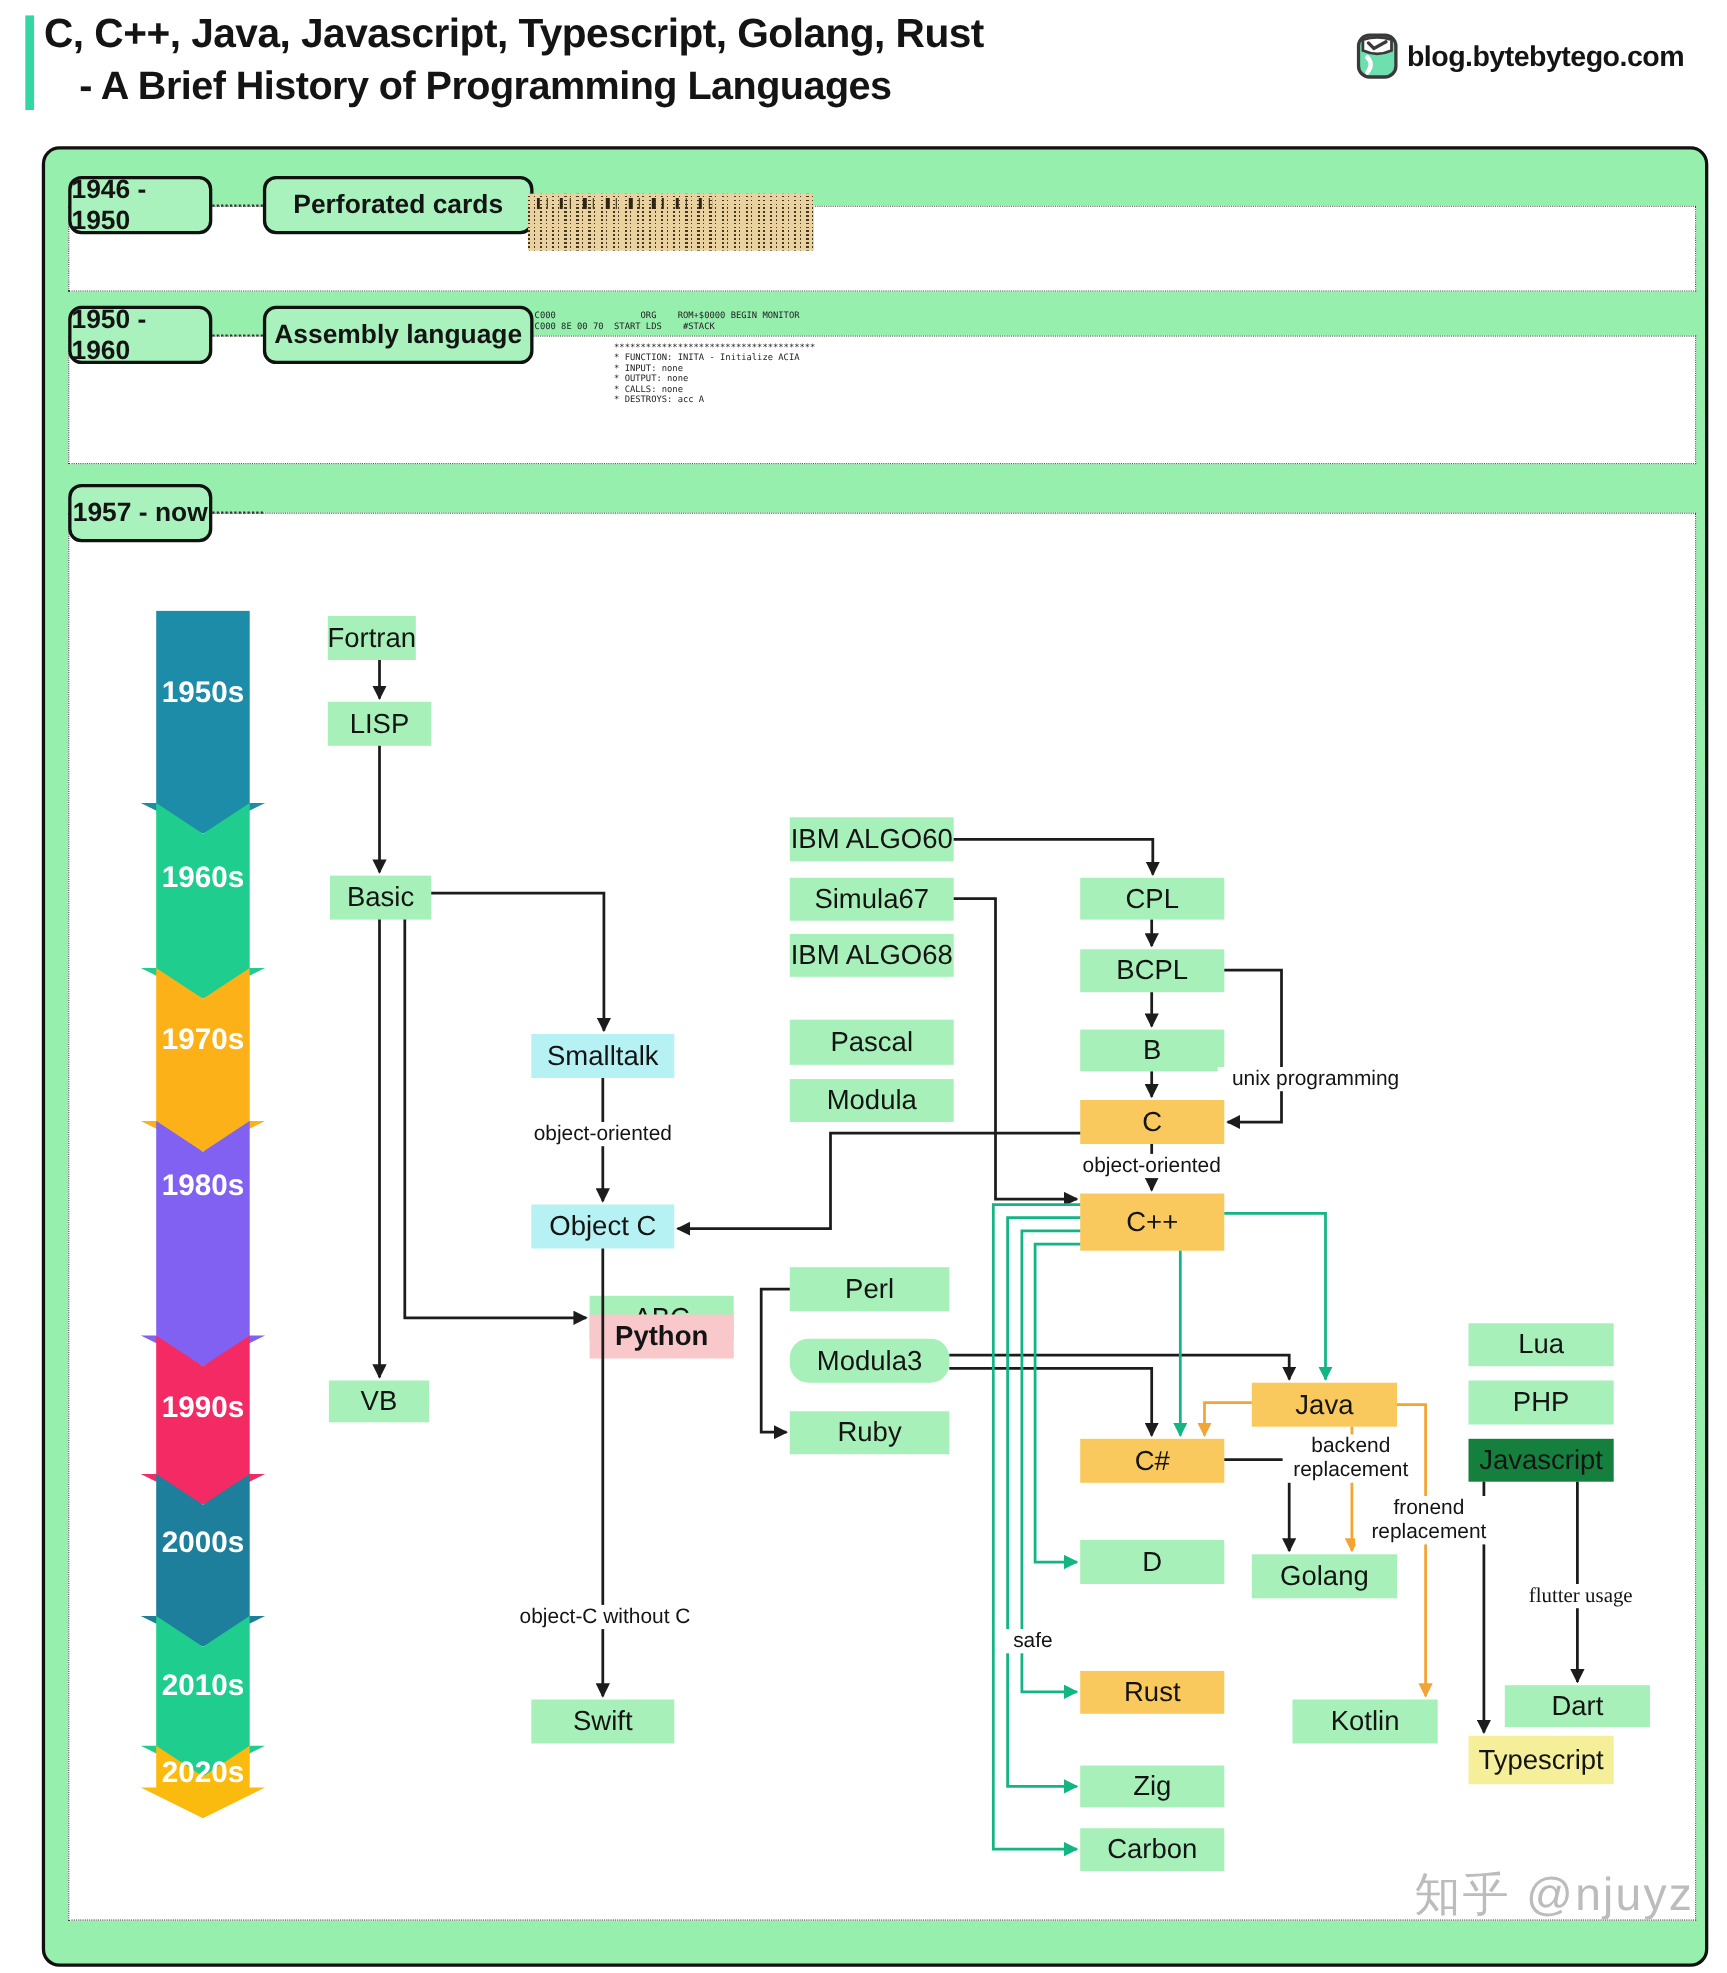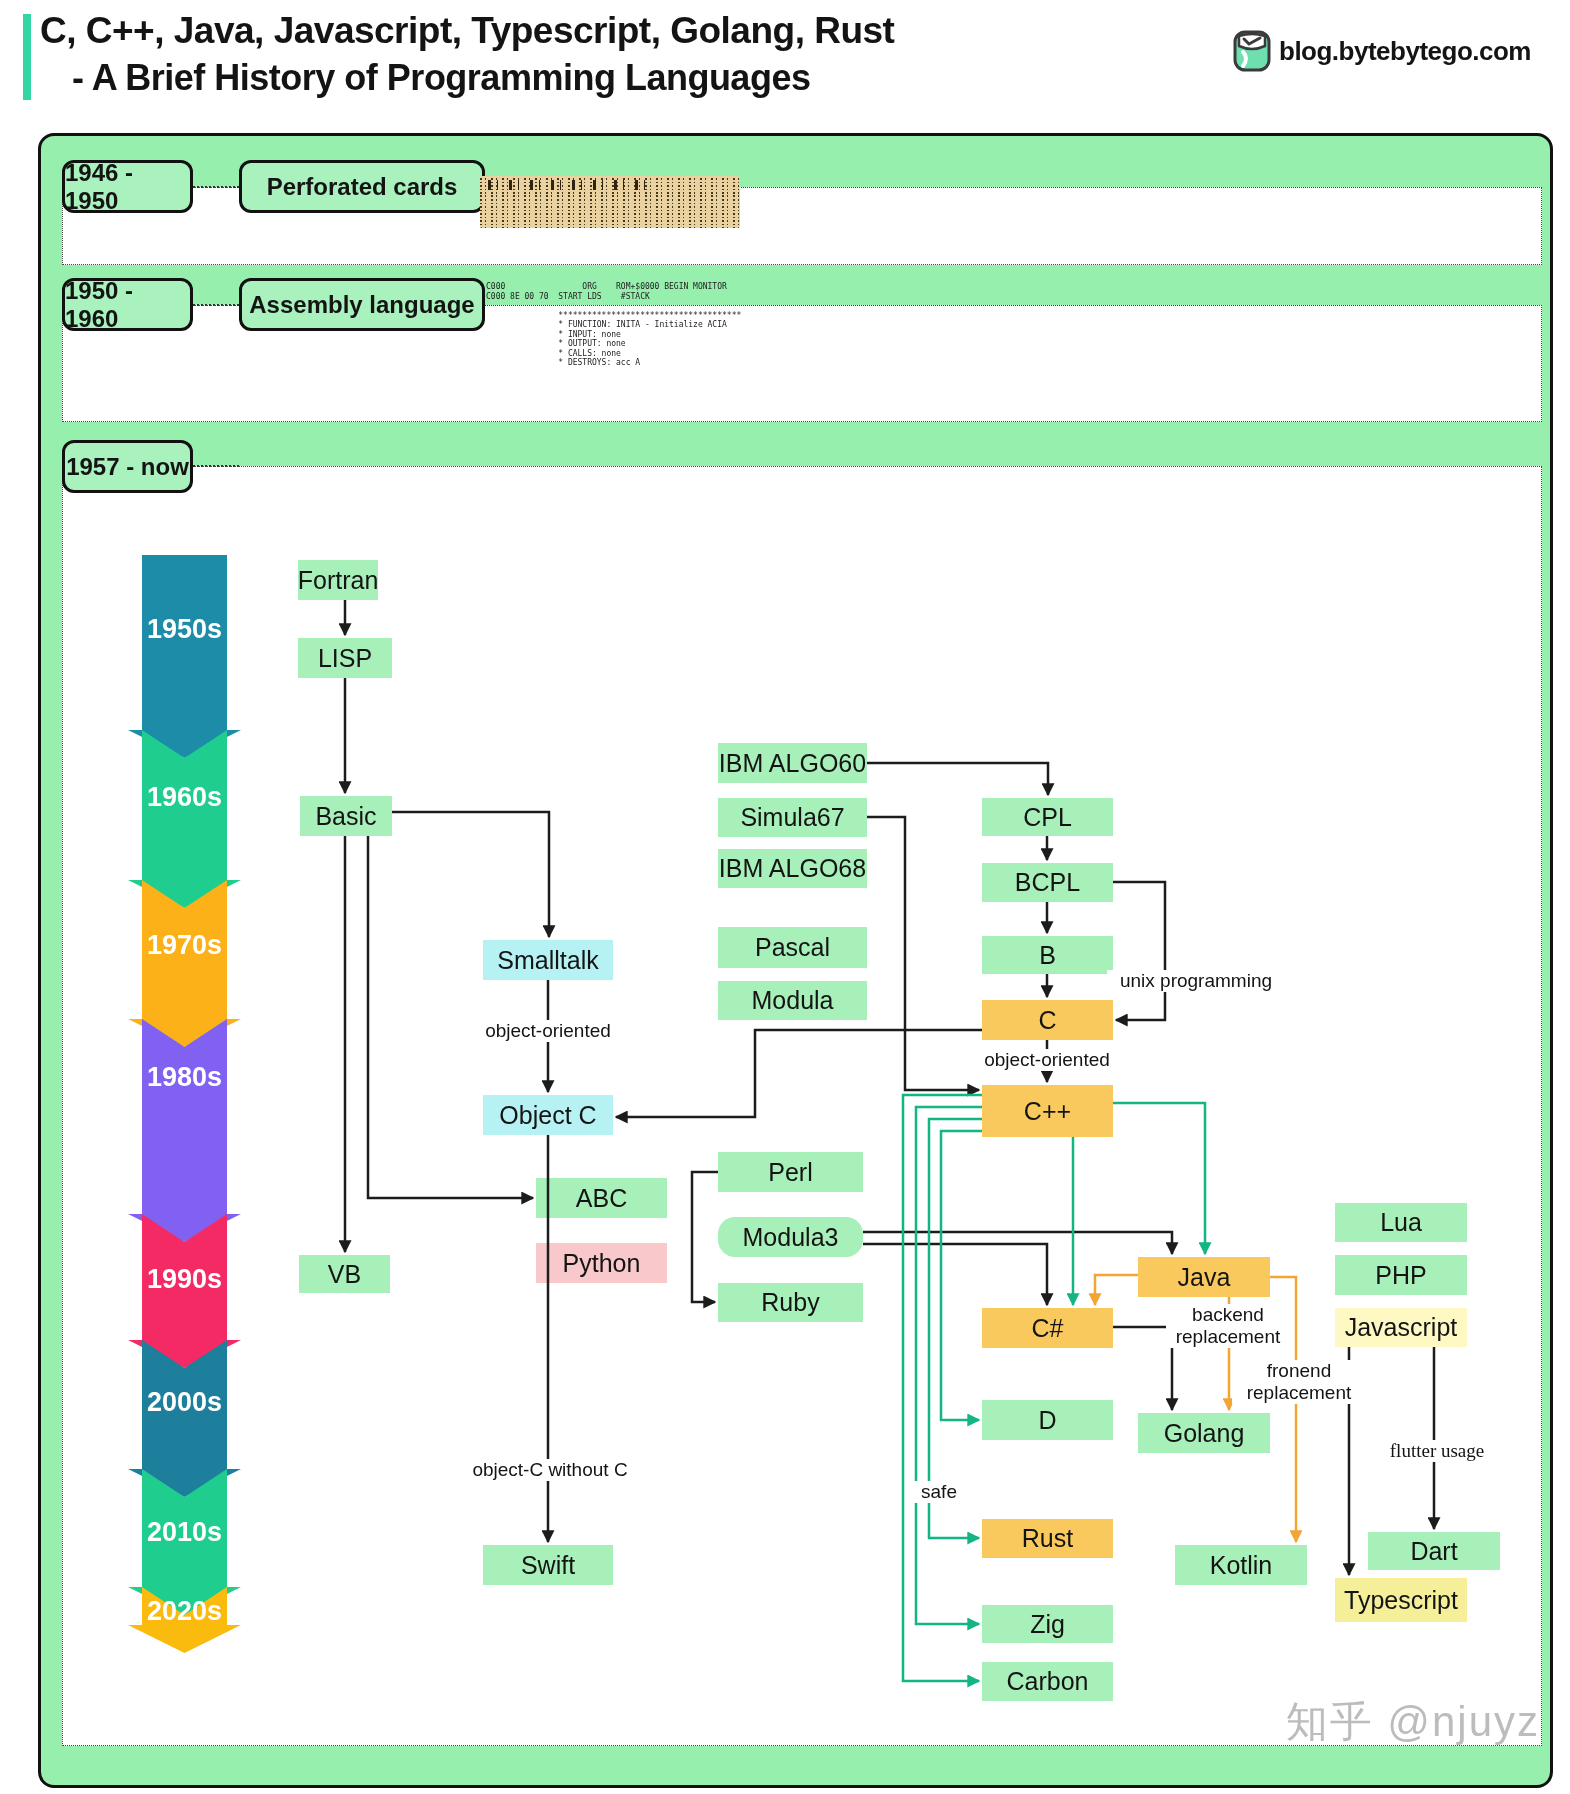--- a/index.html
+++ b/index.html
@@ -108,21 +108,21 @@
       <div class="tl-label" style="top: 1517px;">2010s</div>
       <div class="tl-seg" style="top: 1587px; height: 66px; background: rgb(251, 187, 14); clip-path: polygon(14px 0px, 56.5px 28px, 99px 0px, 99px 38px, 113px 38px, 56.5px 66px, 0px 38px, 14px 38px);"></div>
       <div class="tl-label" style="top: 1596px;">2020s</div>
       <div class="node" style="left: 298px; top: 560px; width: 80px; height: 40px; background: rgb(167, 240, 185);">Fortran</div>
       <div class="node" style="left: 298px; top: 638px; width: 94px; height: 40px; background: rgb(167, 240, 185);">LISP</div>
       <div class="node" style="left: 300px; top: 796px; width: 92px; height: 40px; background: rgb(167, 240, 185);">Basic</div>
       <div class="node" style="left: 299px; top: 1255px; width: 91px; height: 38px; background: rgb(167, 240, 185);">VB</div>
       <div class="node" style="left: 483px; top: 940px; width: 130px; height: 40px; background: rgb(182, 241, 244);">Smalltalk</div>
       <div class="node" style="left: 483px; top: 1095px; width: 130px; height: 40px; background: rgb(182, 241, 244);">Object C</div>
       <div class="node" style="left: 536px; top: 1178px; width: 131px; height: 40px; background: rgb(167, 240, 185);">ABC</div>
-      <div class="node" style="left: 536px; top: 1243px; width: 131px; height: 40px; background: rgb(248, 200, 202);">Python</div>
+      <div class="node" style="left: 536px; top: 1195px; width: 131px; height: 40px; background: rgb(248, 200, 202); font-weight: bold;">Python</div>
       <div class="node" style="left: 483px; top: 1545px; width: 130px; height: 40px; background: rgb(167, 240, 185);">Swift</div>
       <div class="node" style="left: 718px; top: 743px; width: 149px; height: 40px; background: rgb(167, 240, 185);">IBM ALGO60</div>
       <div class="node" style="left: 718px; top: 798px; width: 149px; height: 39px; background: rgb(167, 240, 185);">Simula67</div>
       <div class="node" style="left: 718px; top: 849px; width: 149px; height: 39px; background: rgb(167, 240, 185);">IBM ALGO68</div>
       <div class="node" style="left: 718px; top: 927px; width: 149px; height: 41px; background: rgb(167, 240, 185);">Pascal</div>
       <div class="node" style="left: 718px; top: 981px; width: 149px; height: 39px; background: rgb(167, 240, 185);">Modula</div>
       <div class="node" style="left: 718px; top: 1152px; width: 145px; height: 40px; background: rgb(167, 240, 185);">Perl</div>
       <div class="node" style="left: 718px; top: 1217px; width: 145px; height: 40px; background: rgb(167, 240, 185); border-radius: 17px;">Modula3</div>
       <div class="node" style="left: 718px; top: 1283px; width: 145px; height: 39px; background: rgb(167, 240, 185);">Ruby</div>
       <div class="node" style="left: 982px; top: 798px; width: 131px; height: 38px; background: rgb(167, 240, 185);">CPL</div>
@@ -133,21 +133,21 @@
       <div class="node" style="left: 982px; top: 1308px; width: 131px; height: 40px; background: rgb(249, 201, 94);">C#</div>
       <div class="node" style="left: 982px; top: 1400px; width: 131px; height: 40px; background: rgb(167, 240, 185);">D</div>
       <div class="node" style="left: 982px; top: 1519px; width: 131px; height: 39px; background: rgb(249, 201, 94);">Rust</div>
       <div class="node" style="left: 982px; top: 1605px; width: 131px; height: 38px; background: rgb(167, 240, 185);">Zig</div>
       <div class="node" style="left: 982px; top: 1662px; width: 131px; height: 39px; background: rgb(167, 240, 185);">Carbon</div>
       <div class="node" style="left: 1138px; top: 1257px; width: 132px; height: 40px; background: rgb(249, 201, 94);">Java</div>
       <div class="node" style="left: 1138px; top: 1413px; width: 132px; height: 40px; background: rgb(167, 240, 185);">Golang</div>
       <div class="node" style="left: 1175px; top: 1545px; width: 132px; height: 40px; background: rgb(167, 240, 185);">Kotlin</div>
       <div class="node" style="left: 1335px; top: 1203px; width: 132px; height: 39px; background: rgb(167, 240, 185);">Lua</div>
       <div class="node" style="left: 1335px; top: 1255px; width: 132px; height: 40px; background: rgb(167, 240, 185);">PHP</div>
-      <div class="node" style="left: 1335px; top: 1308px; width: 132px; height: 39px; background: #fef9c3;">Javascript</div>
+      <div class="node" style="left: 1335px; top: 1308px; width: 132px; height: 39px; background: #15803d;">Javascript</div>
       <div class="node" style="left: 1368px; top: 1532px; width: 132px; height: 38px; background: rgb(167, 240, 185);">Dart</div>
       <div class="node" style="left: 1335px; top: 1578px; width: 132px; height: 44px; background: rgb(245, 239, 154);">Typescript</div>
       <svg id="edge-svg" width="1570" height="1794">
         <defs>
           <marker id="m-black" viewBox="0 0 10 10" refX="9" refY="5" markerWidth="13" markerHeight="13" orient="auto" markerUnits="userSpaceOnUse">
             <path d="M0,0L10,5L0,10z" fill="#1c1c1c"></path>
           </marker>
           <marker id="m-teal" viewBox="0 0 10 10" refX="9" refY="5" markerWidth="13" markerHeight="13" orient="auto" markerUnits="userSpaceOnUse">
             <path d="M0,0L10,5L0,10z" fill="#12b583"></path>
           </marker>

